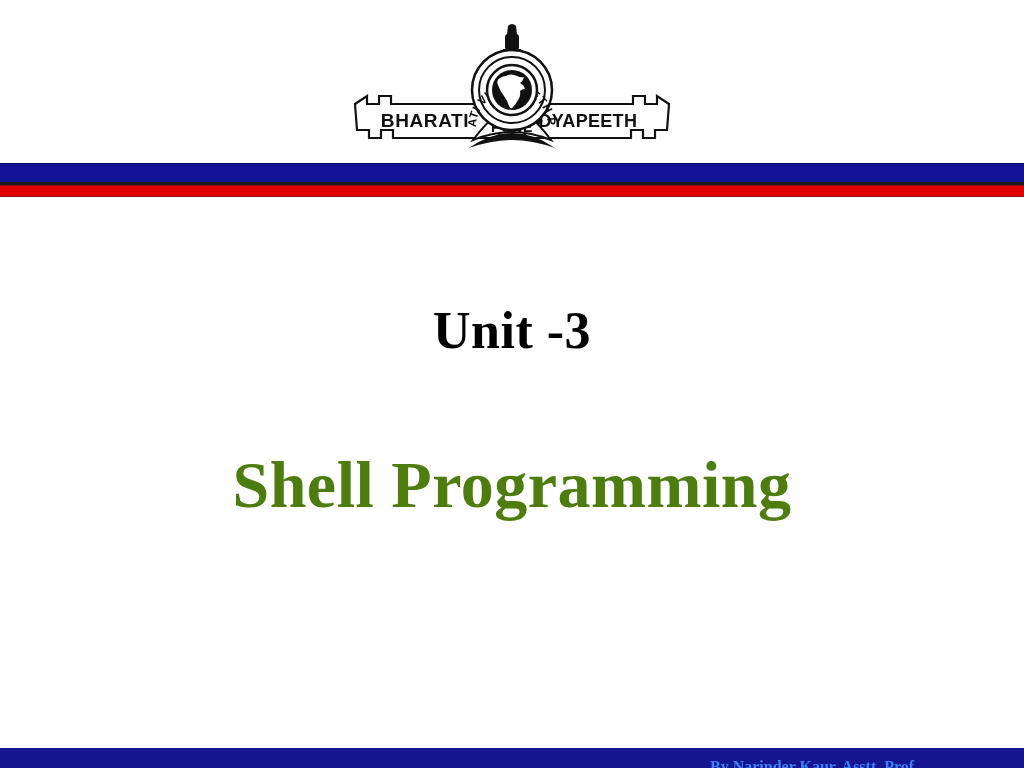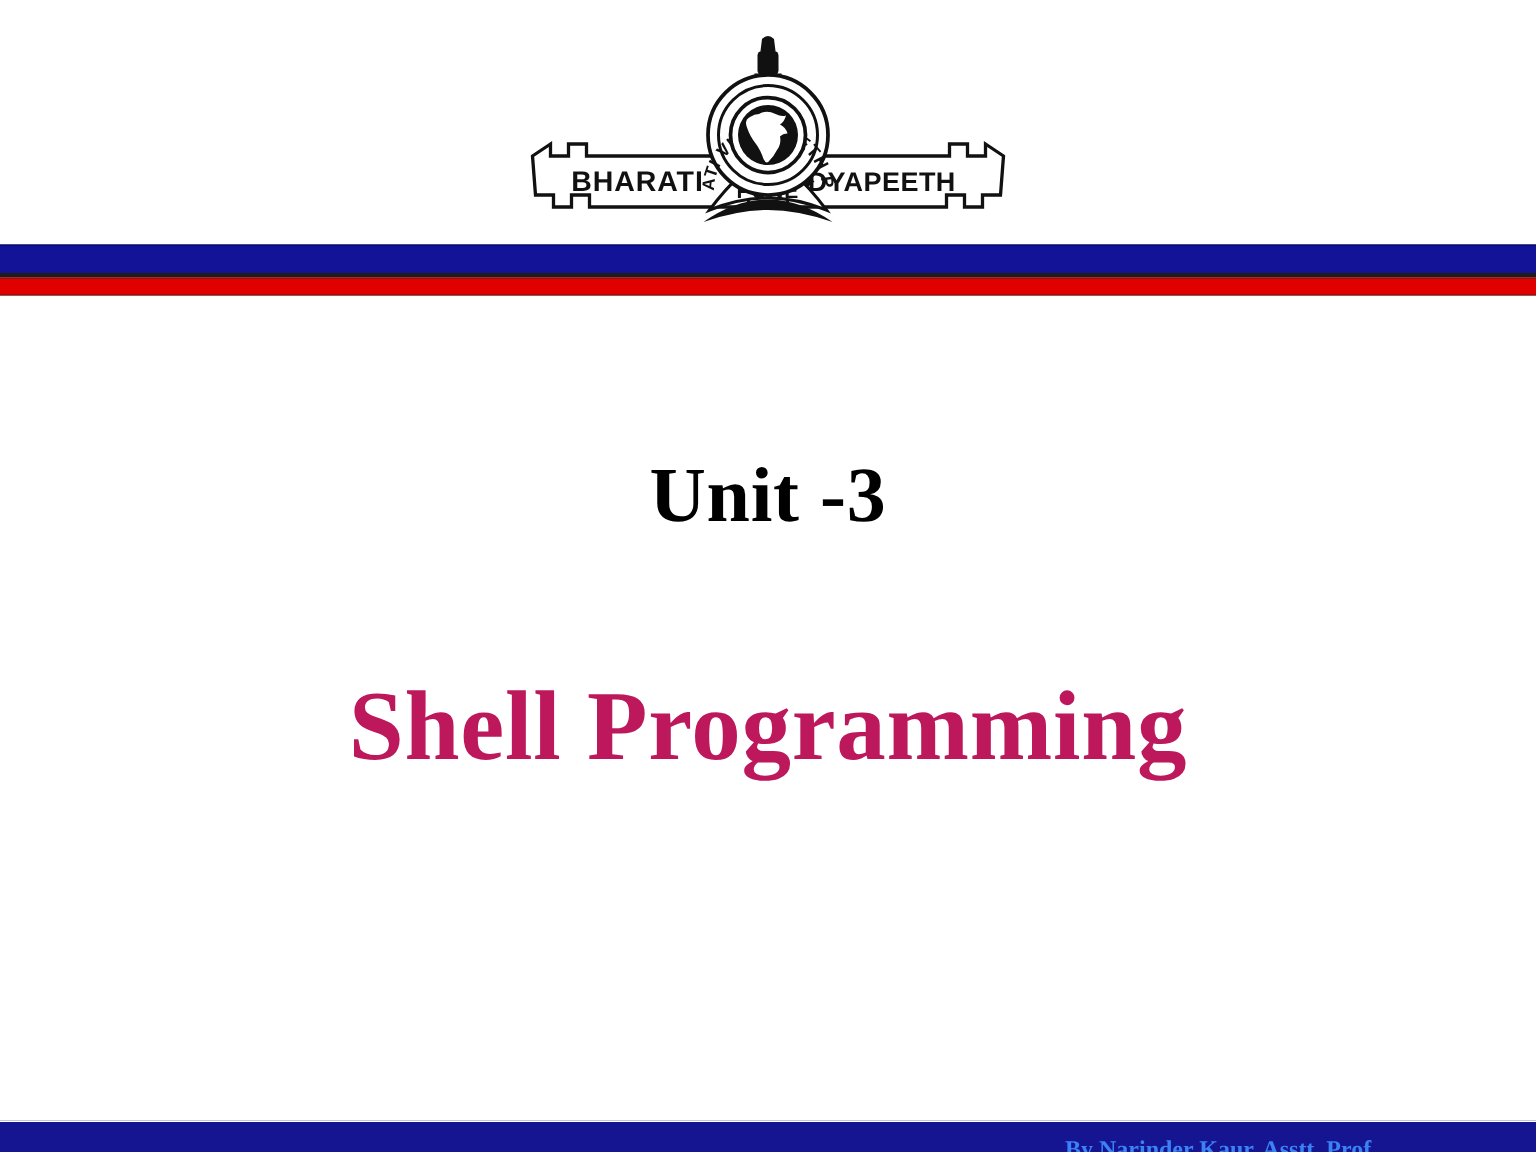--- a/index.html
+++ b/index.html
@@ -92,21 +92,21 @@
   .title-main {
     position: absolute;
     left: 0;
     top: 252px;
     width: 1024px;
     text-align: center;
     font-family: "Liberation Serif", serif;
     font-weight: bold;
     font-size: 66px;
     line-height: 1;
-    color: #be185d;
+    color: #4d7c0f;
     letter-spacing: 0.5px;
   }
 
   
   .footer {
     position: absolute;
     left: 0;
     top: 727px;
     width: 1024px;
     height: 41px;

